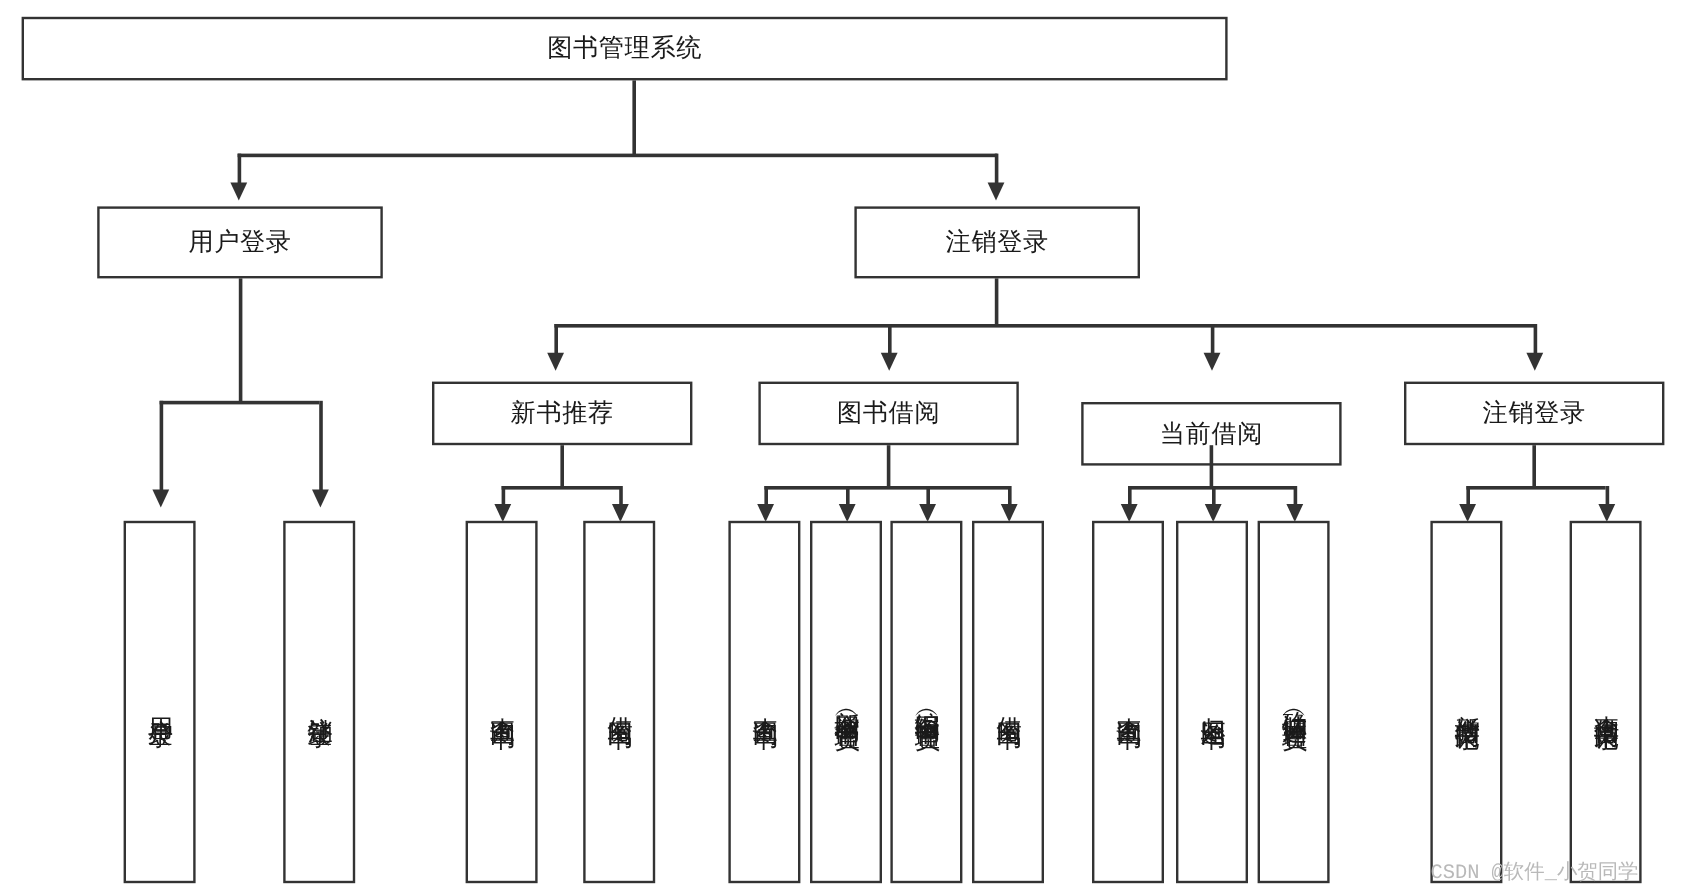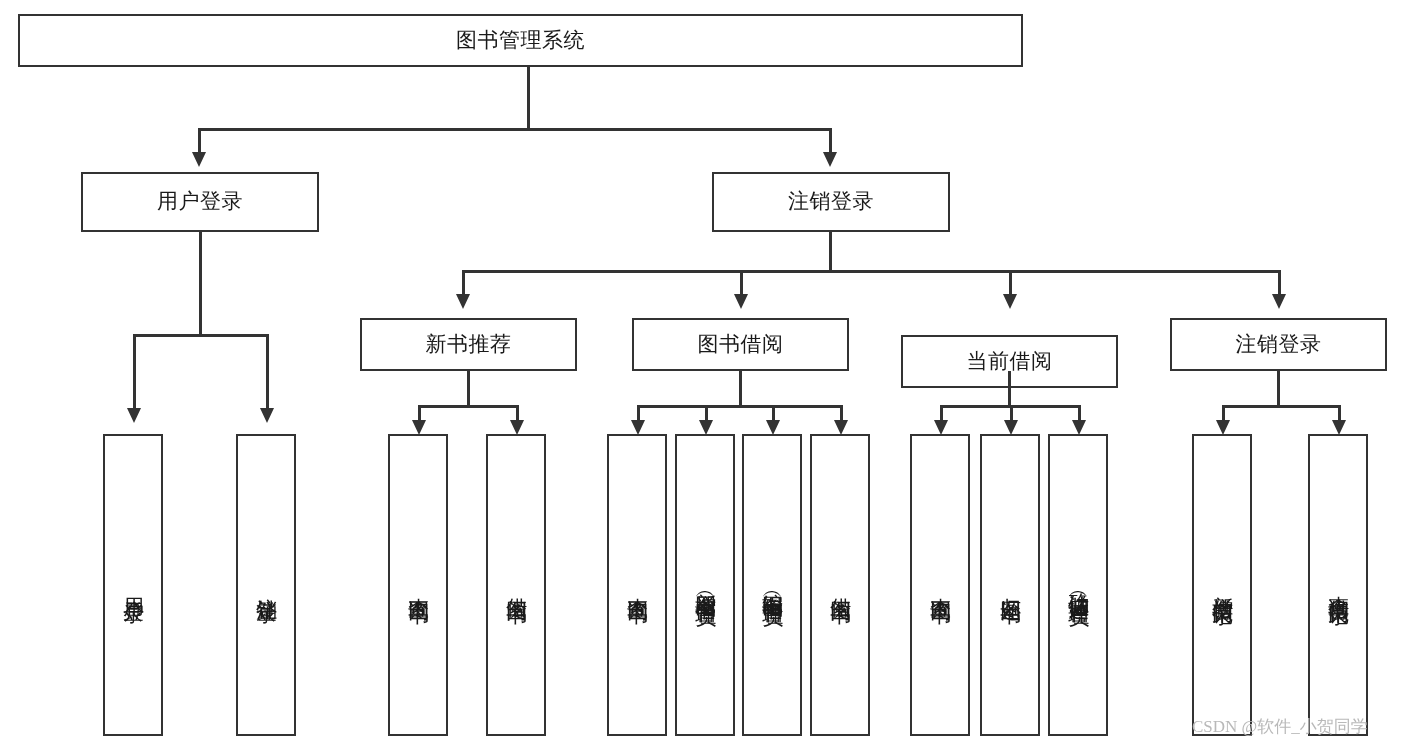--- a/index.html
+++ b/index.html
@@ -58,21 +58,21 @@
     height: 0;
     border-left: 7px solid transparent;
     border-right: 7px solid transparent;
     border-top: 15px solid #333333;
   }
   .watermark {
     position: absolute;
     color: #b9b9b9;
     font-size: 17px;
     white-space: nowrap;
-    font-family: Liberation Serif, serif;
+    font-family: Liberation Mono, monospace;
   }
 </style>
 </head>
 <body>
 
 <div id="canvas">
 
   <div class="node horiz" style="left:18px; top:14px; width:1005px; height:53px;">
     <span class="nlabel">图书管理系统</span>
   </div>

